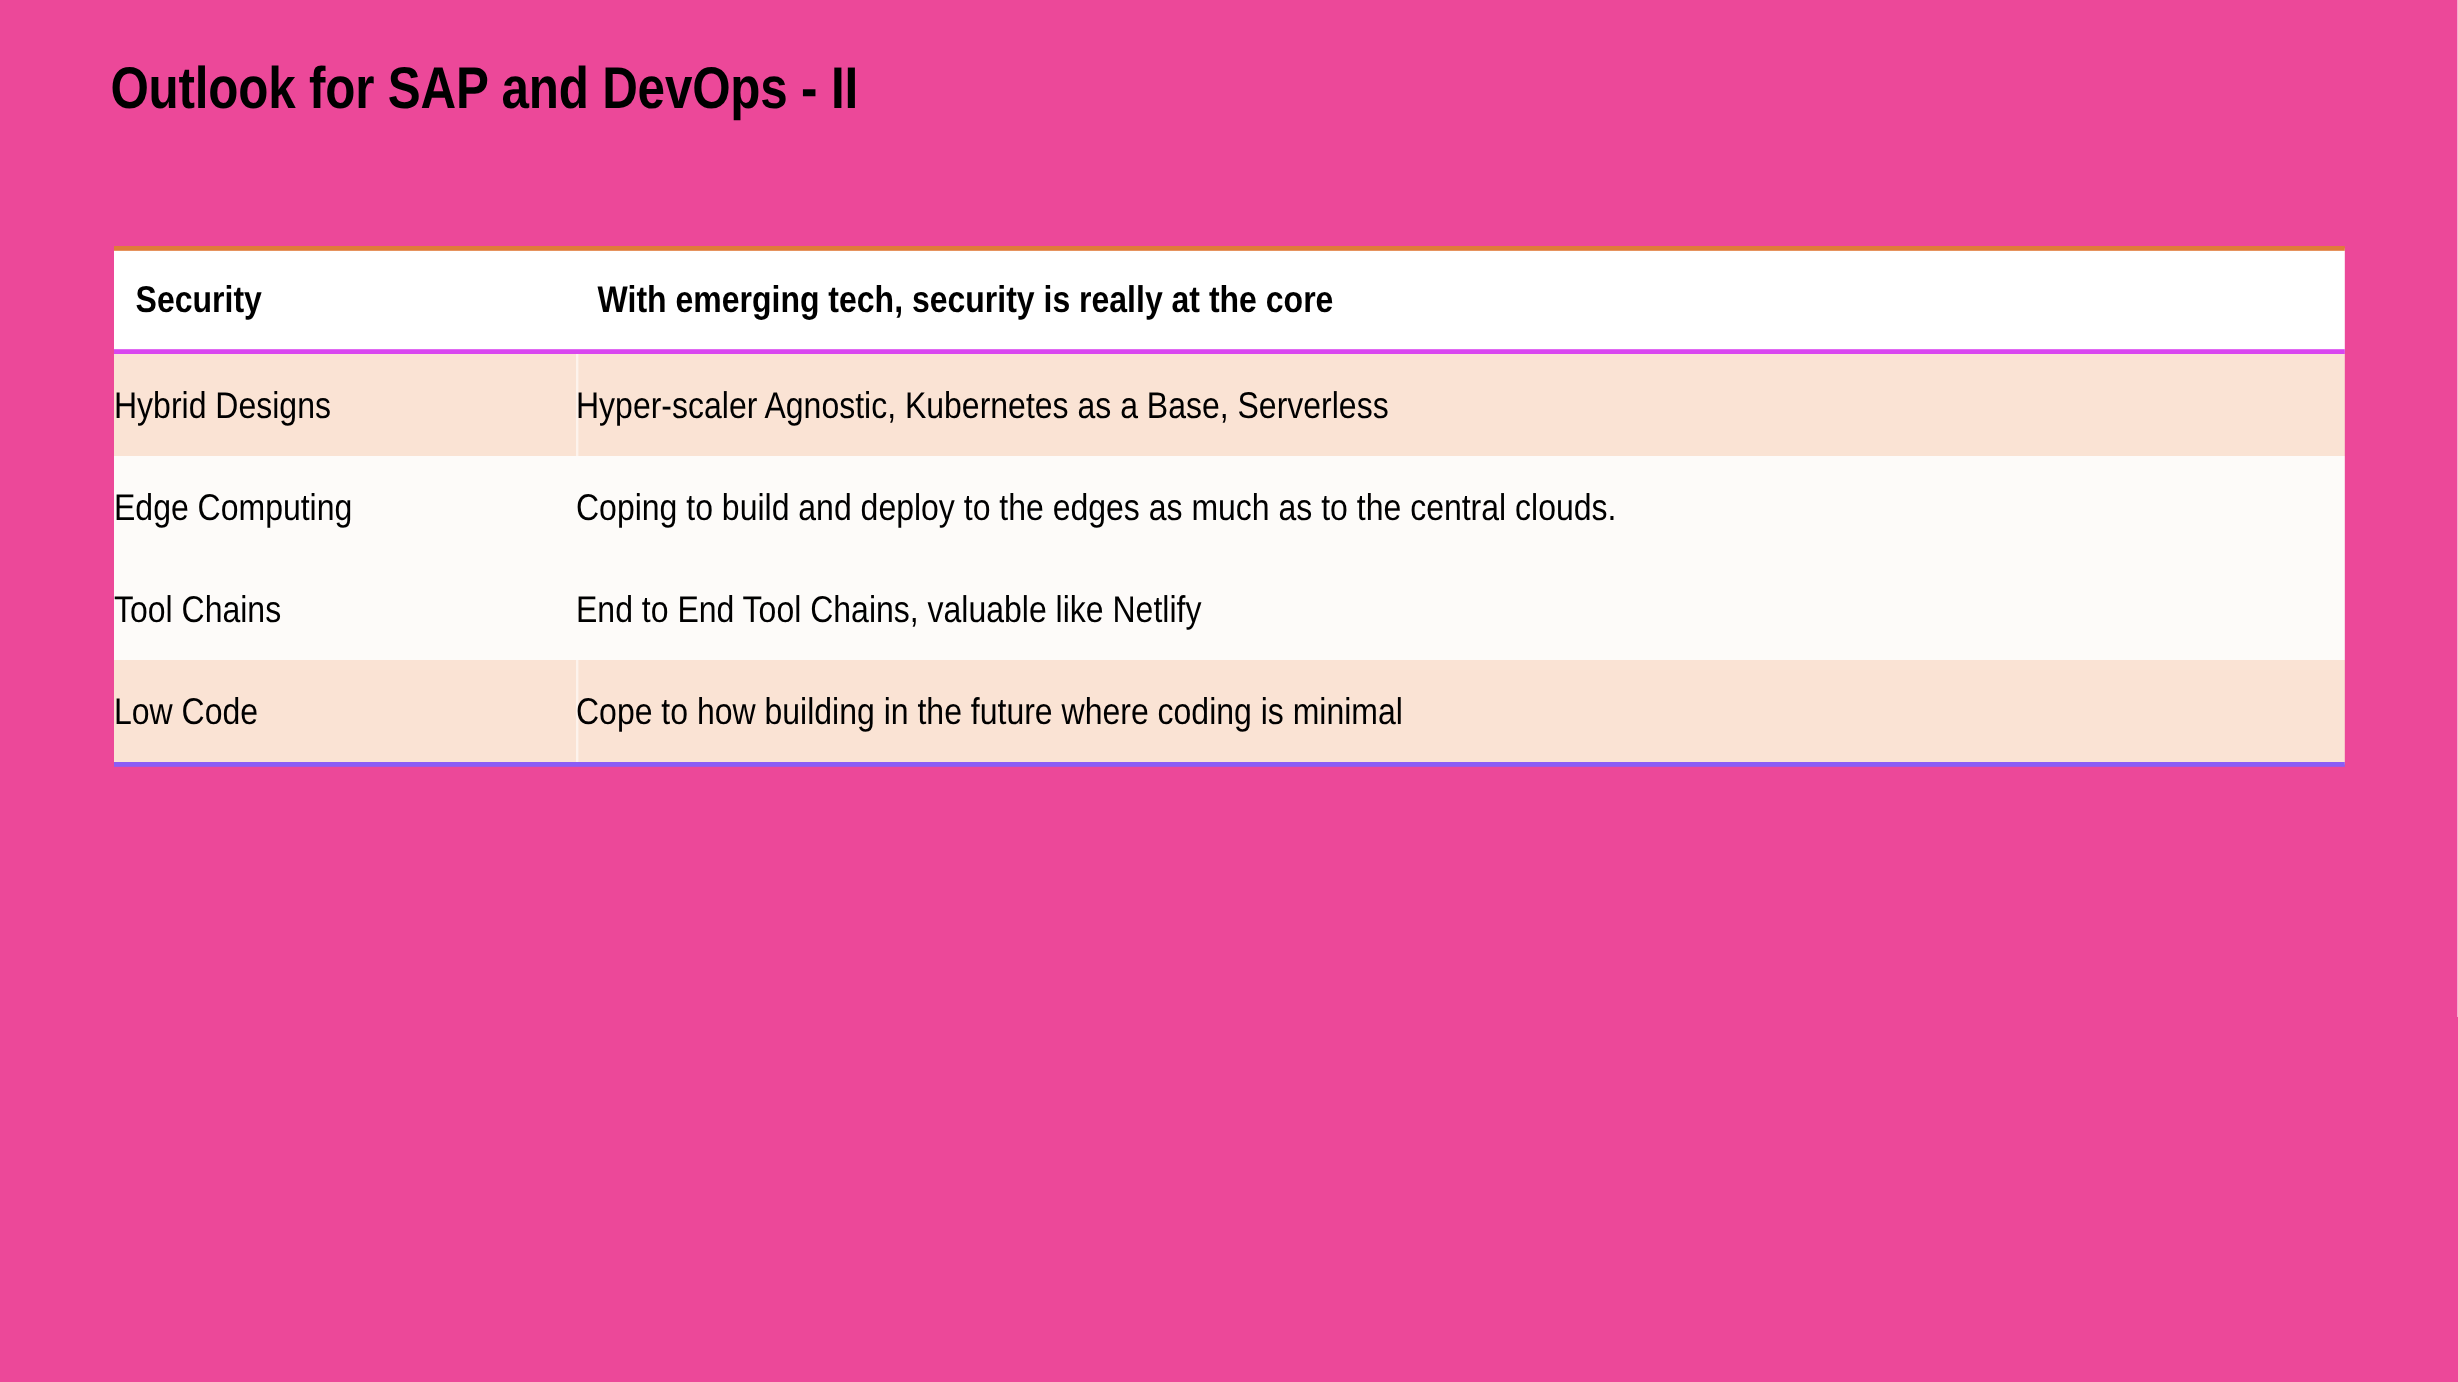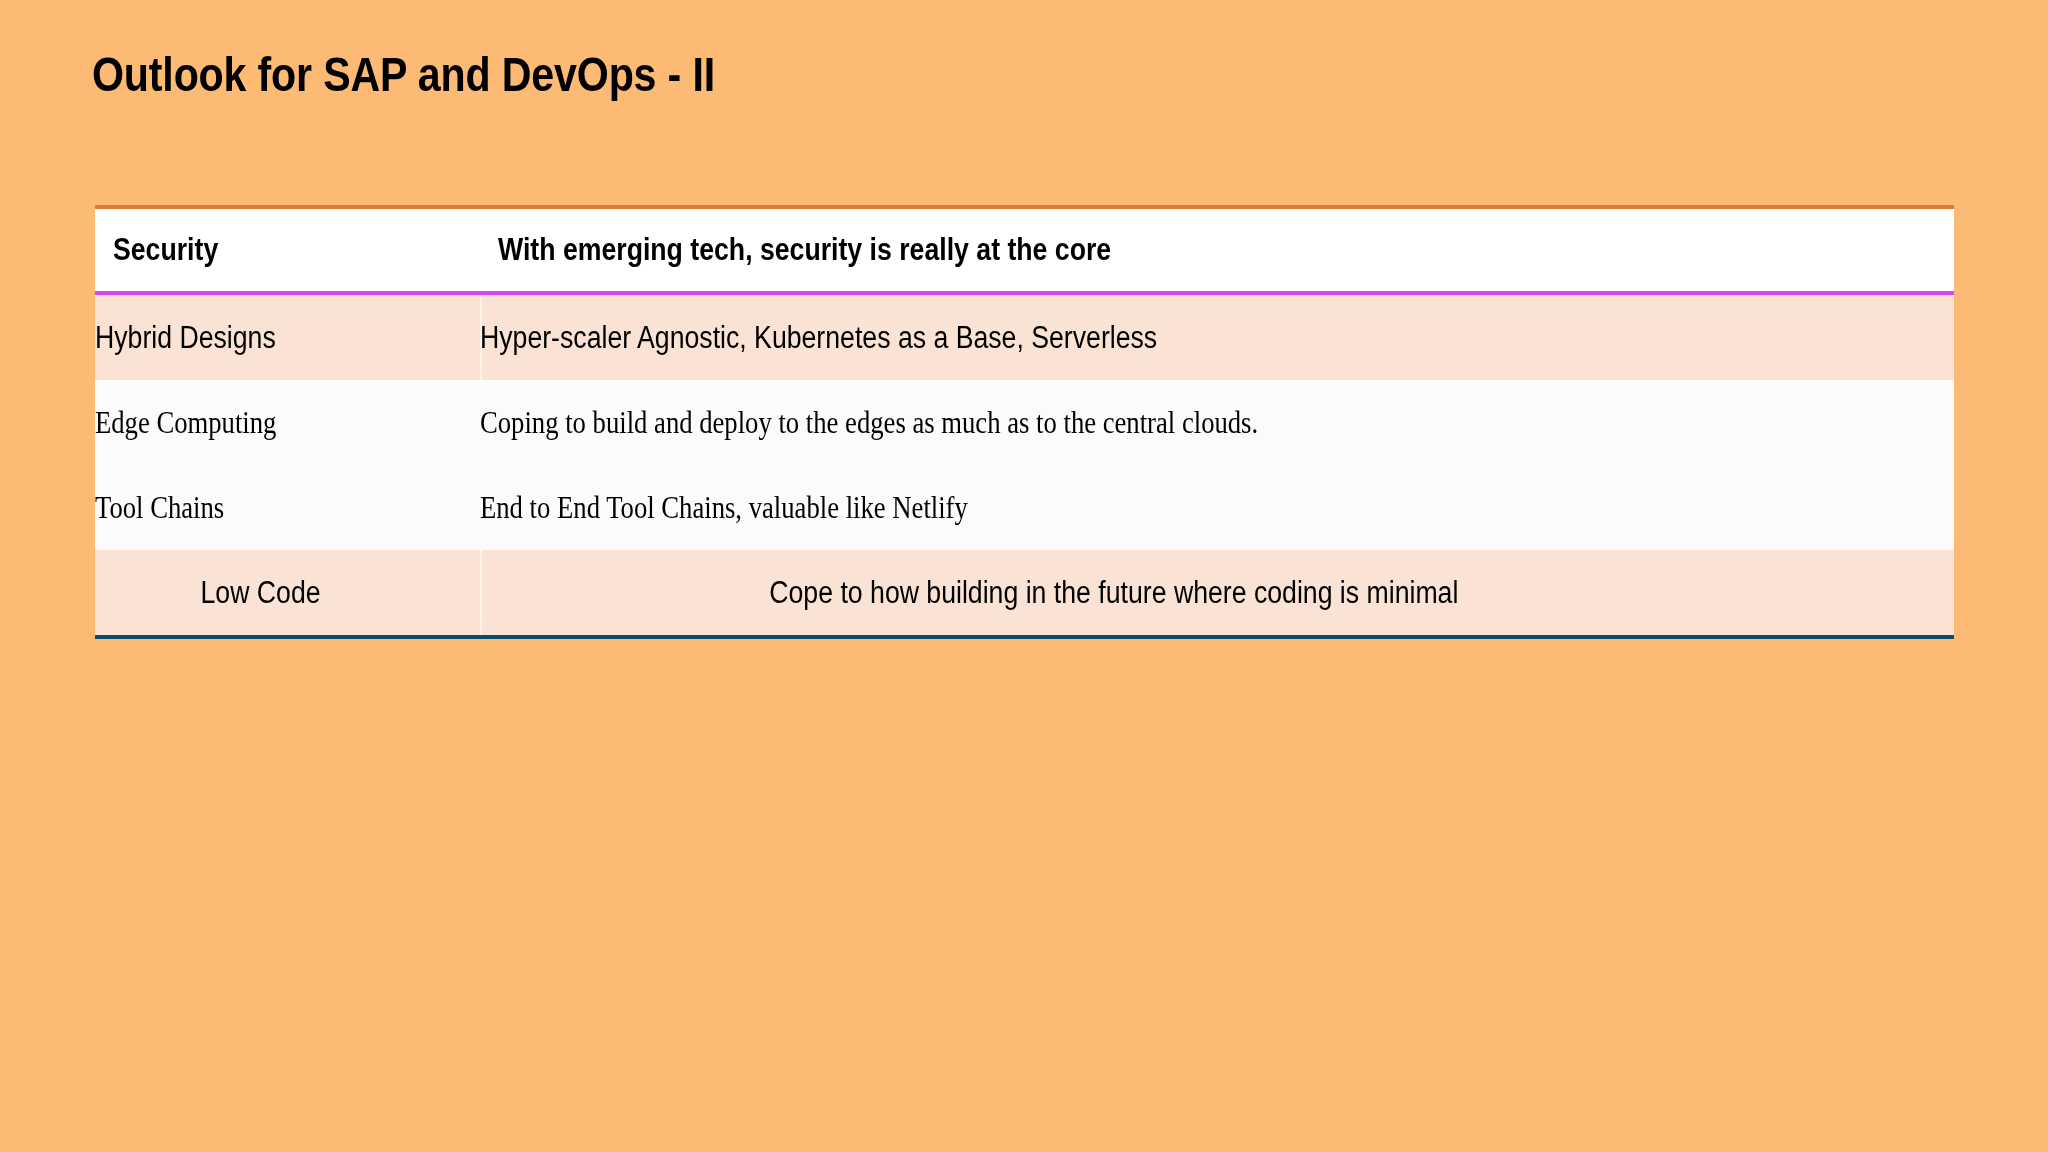--- a/index.html
+++ b/index.html
@@ -12,21 +12,21 @@
     height: 1152px;
     font-family: "Liberation Sans", sans-serif;
     color: #000000;
     overflow: hidden;
     position: relative;
   }
 
   .slide {
     position: absolute;
     inset: 0;
-    background: #fdba74;
+    background: #ec4899;
   }
 
   
   .slide-title {
     position: absolute;
     left: 92px;
     top: 46px;
     font-size: 49px;
     font-weight: bold;
     letter-spacing: -0.2px;
@@ -79,30 +79,29 @@
   }
   tr.head-row td .cell-inner { font-weight: bold; }
 
   
   tr.body-row { height: 85px; }
   tr.body-row td {
     font-size: 31px;
     height: 85px;
   }
   tr.body-row.shaded { background: #FAE3D4; }
-  tr.body-row.plain  { background: #FDFBF9; font-family: Liberation Serif, serif; }
+  tr.body-row.plain  { background: #FDFBF9; }
 
   tr.body-row.shaded td.col-desc {
     box-shadow: inset 2px 0 0 0 #FDF3EC;
     margin-left: 43px;
   }
 
   tr.last-row td {
-    border-bottom: 4px solid #0c4a6e;
-    text-align: center;
+    border-bottom: 4px solid #8b5cf6;
   }
 
   .col-key  { padding-left: 18px; }
   .col-desc { padding-left: 12px; }
 </style>
 </head>
 <body>
 
 <div class="slide">
 

